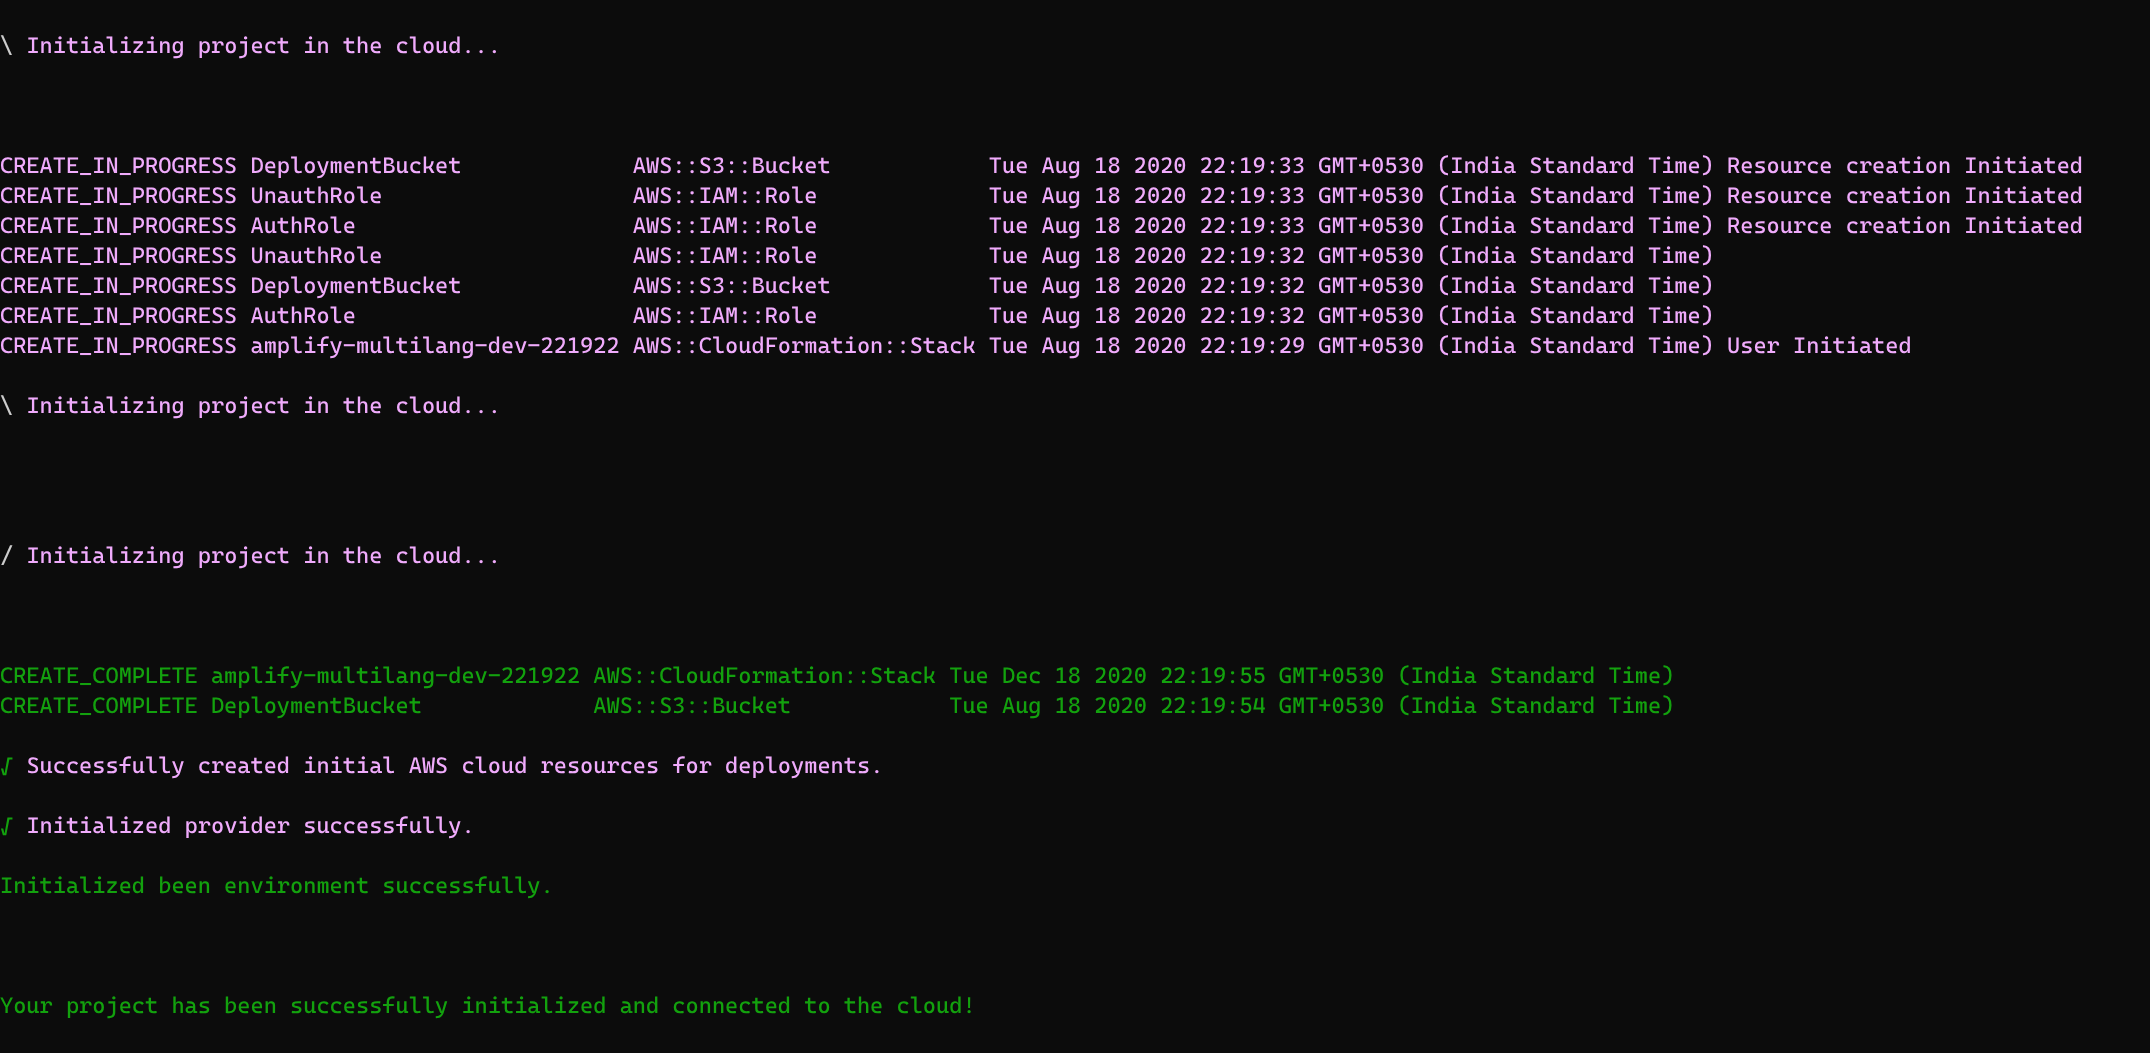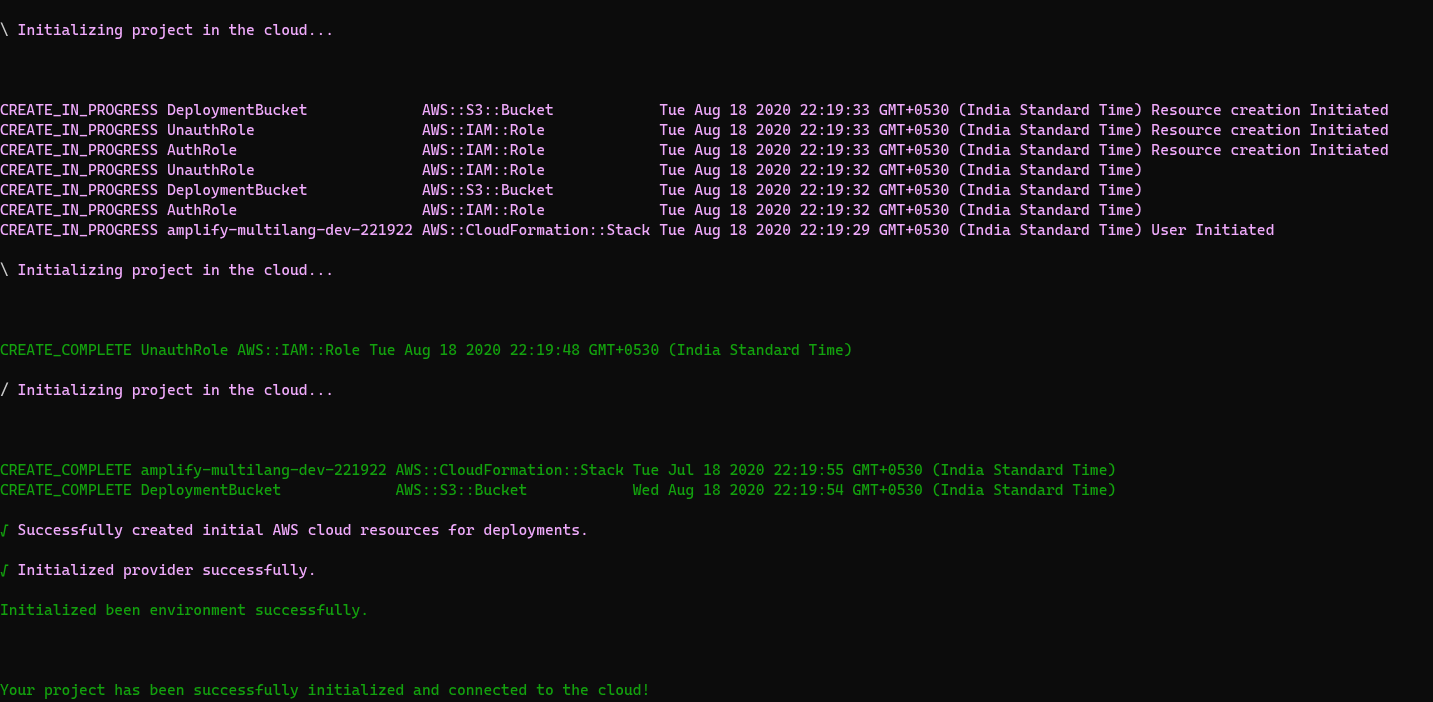--- a/index.html
+++ b/index.html
@@ -26,24 +26,24 @@
 </style>
 </head>
 <body>
 
 <div class="terminal">
 <span class="line"><span class="spinner">\</span><span class="white"> Initializing project in the cloud...</span></span>
 <span class="line white">&nbsp;</span>
 <span id="prog-rows"><span class="line white">CREATE_IN_PROGRESS DeploymentBucket             AWS::S3::Bucket            Tue Aug 18 2020 22:19:33 GMT+0530 (India Standard Time) Resource creation Initiated</span><span class="line white">CREATE_IN_PROGRESS UnauthRole                   AWS::IAM::Role             Tue Aug 18 2020 22:19:33 GMT+0530 (India Standard Time) Resource creation Initiated</span><span class="line white">CREATE_IN_PROGRESS AuthRole                     AWS::IAM::Role             Tue Aug 18 2020 22:19:33 GMT+0530 (India Standard Time) Resource creation Initiated</span><span class="line white">CREATE_IN_PROGRESS UnauthRole                   AWS::IAM::Role             Tue Aug 18 2020 22:19:32 GMT+0530 (India Standard Time)</span><span class="line white">CREATE_IN_PROGRESS DeploymentBucket             AWS::S3::Bucket            Tue Aug 18 2020 22:19:32 GMT+0530 (India Standard Time)</span><span class="line white">CREATE_IN_PROGRESS AuthRole                     AWS::IAM::Role             Tue Aug 18 2020 22:19:32 GMT+0530 (India Standard Time)</span><span class="line white">CREATE_IN_PROGRESS amplify-multilang-dev-221922 AWS::CloudFormation::Stack Tue Aug 18 2020 22:19:29 GMT+0530 (India Standard Time) User Initiated</span></span>
 <span class="line"><span class="spinner">\</span><span class="white"> Initializing project in the cloud...</span></span>
 <span class="line white">&nbsp;</span>
-<span id="comp1-rows"><span class="line green">CREATE_COMPLETE UnauthRole AWS::IAM::Role Tue Aug 18 2020 22:19:48 GMT+0530 (India Standard Time)</span></span>
+<span id="comp1-rows"></span>
 <span class="line"><span class="spinner">/</span><span class="white"> Initializing project in the cloud...</span></span>
 <span class="line white">&nbsp;</span>
-<span id="comp2-rows"><span class="line green">CREATE_COMPLETE amplify-multilang-dev-221922 AWS::CloudFormation::Stack Tue Jul 18 2020 22:19:55 GMT+0530 (India Standard Time)</span><span class="line green">CREATE_COMPLETE DeploymentBucket             AWS::S3::Bucket            Wed Aug 18 2020 22:19:54 GMT+0530 (India Standard Time)</span></span>
+<span id="comp2-rows"><span class="line green">CREATE_COMPLETE amplify-multilang-dev-221922 AWS::CloudFormation::Stack Tue Dec 18 2020 22:19:55 GMT+0530 (India Standard Time)</span><span class="line green">CREATE_COMPLETE DeploymentBucket             AWS::S3::Bucket            Tue Aug 18 2020 22:19:54 GMT+0530 (India Standard Time)</span></span>
 <span class="line"><span class="check">√</span><span class="white"> Successfully created initial AWS cloud resources for deployments.</span></span>
 <span class="line"><span class="check">√</span><span class="white"> Initialized provider successfully.</span></span>
 <span class="line green">Initialized been environment successfully.</span>
 <span class="line white">&nbsp;</span>
 <span class="line green">Your project has been successfully initialized and connected to the cloud!</span>
 
 
 
 
 

